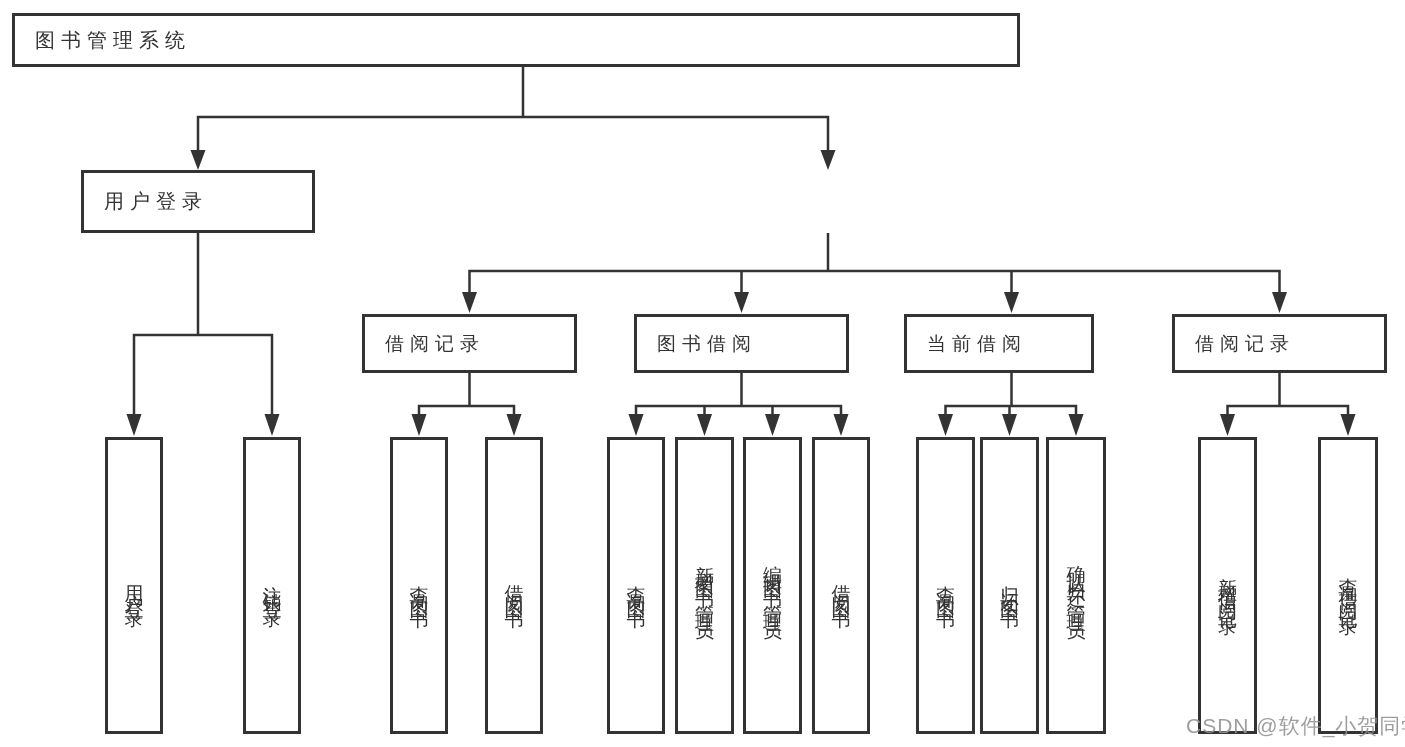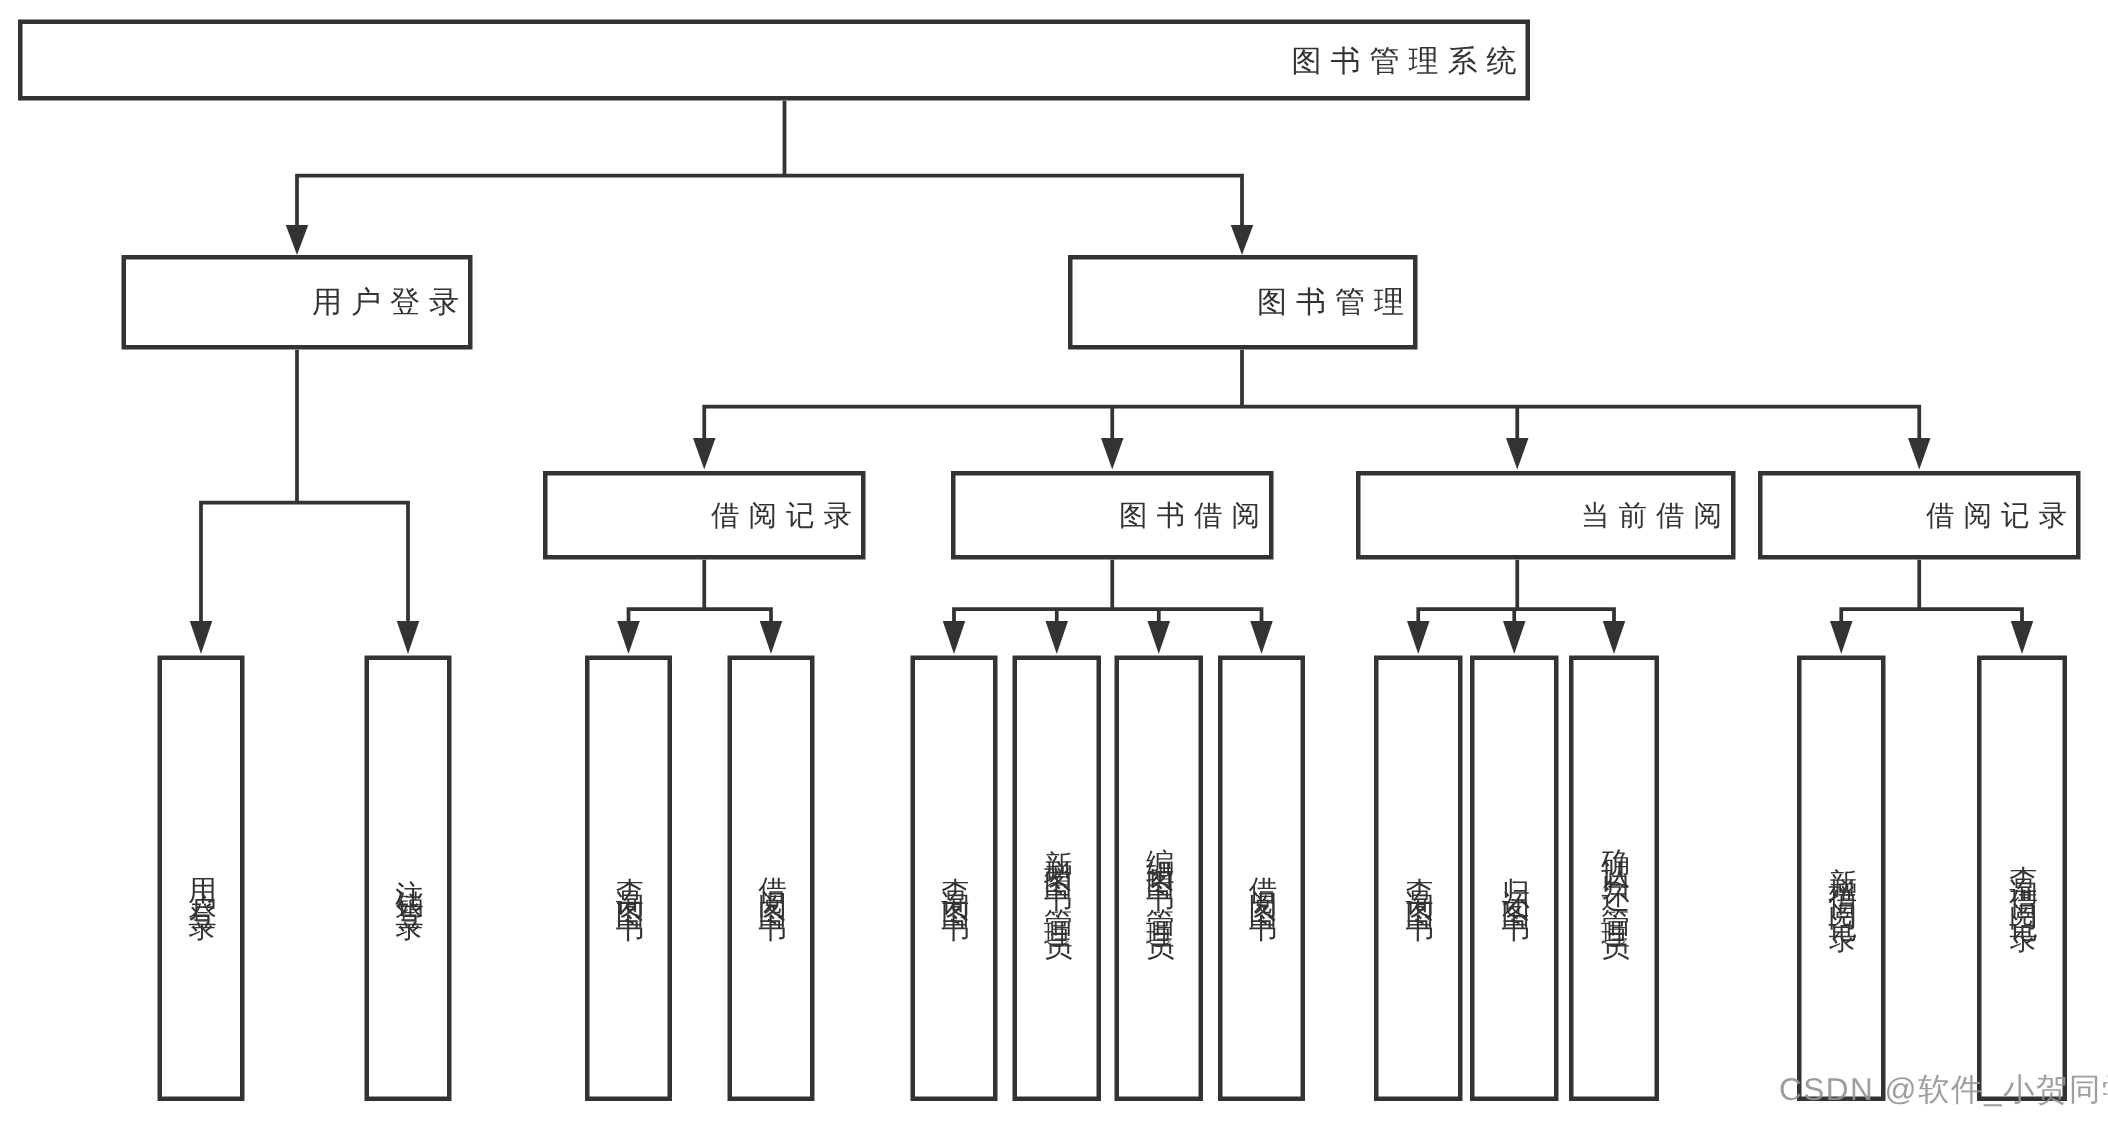--- a/index.html
+++ b/index.html
@@ -10,23 +10,24 @@
     overflow:hidden;
     font-family:"Liberation Sans","DejaVu Sans",sans-serif;
     color:#333333;
   }
   #connectors{position:absolute;left:0;top:0;z-index:1;}
   .hbox{
     position:absolute;
     box-sizing:border-box;
     border:3px solid #333333;
     background:#ffffff;
-    display:flex;align-items:center;justify-content:flex-end;
+    display:flex;align-items:center;justify-content:flex-start;
     font-size:20px;letter-spacing:6px;text-indent:6px;
     z-index:2;
+    padding-left:14px;
   }
   .vbox{
     position:absolute;
     top:437px;height:297px;
     box-sizing:border-box;
     border:3px solid #333333;
     background:#ffffff;
     display:flex;align-items:center;justify-content:center;
     z-index:2;
   }
@@ -36,21 +37,21 @@
     font-size:19px;
     letter-spacing:8px;
     white-space:nowrap;
   }
   
   .b-root {left:12px;  top:13px;  width:1008px;height:54px;}
   .b-l2a  {left:81px;  top:170px; width:234px; height:63px;}
   .b-l2b  {left:712px; top:170px; width:233px; height:63px;}
   .b-l3a  {left:362px; top:314px; width:215px; height:59px;font-size:19px;}
   .b-l3b  {left:634px; top:314px; width:215px; height:59px;font-size:19px;}
-  .b-l3c  {left:904px; top:314px; width:253px; height:59px;font-size:19px;}
+  .b-l3c  {left:904px; top:314px; width:190px; height:59px;font-size:19px;}
   .b-l3d  {left:1172px;top:314px; width:215px; height:59px;font-size:19px;}
   
   .b-a1{left:105px; width:58px;}
   .b-a2{left:243px; width:58px;}
   .b-b1{left:390px; width:58px;}
   .b-b2{left:485px; width:58px;}
   .b-c1{left:607px; width:58px;}
   .b-c2{left:675px; width:59px;}
   .b-c3{left:743px; width:59px;}
   .b-c4{left:812px; width:58px;}
@@ -123,23 +124,20 @@
     </g>
   </svg>
 
   <div class="hbox b-root">
     <span>图书管理系统</span>
   </div>
 
   <div class="hbox b-l2a">
     <span>用户登录</span>
   </div>
-  <div class="hbox b-l2b">
-    <span>图书管理</span>
-  </div>
 
   <div class="hbox b-l3a">
     <span>借阅记录</span>
   </div>
   <div class="hbox b-l3b">
     <span>图书借阅</span>
   </div>
   <div class="hbox b-l3c">
     <span>当前借阅</span>
   </div>

